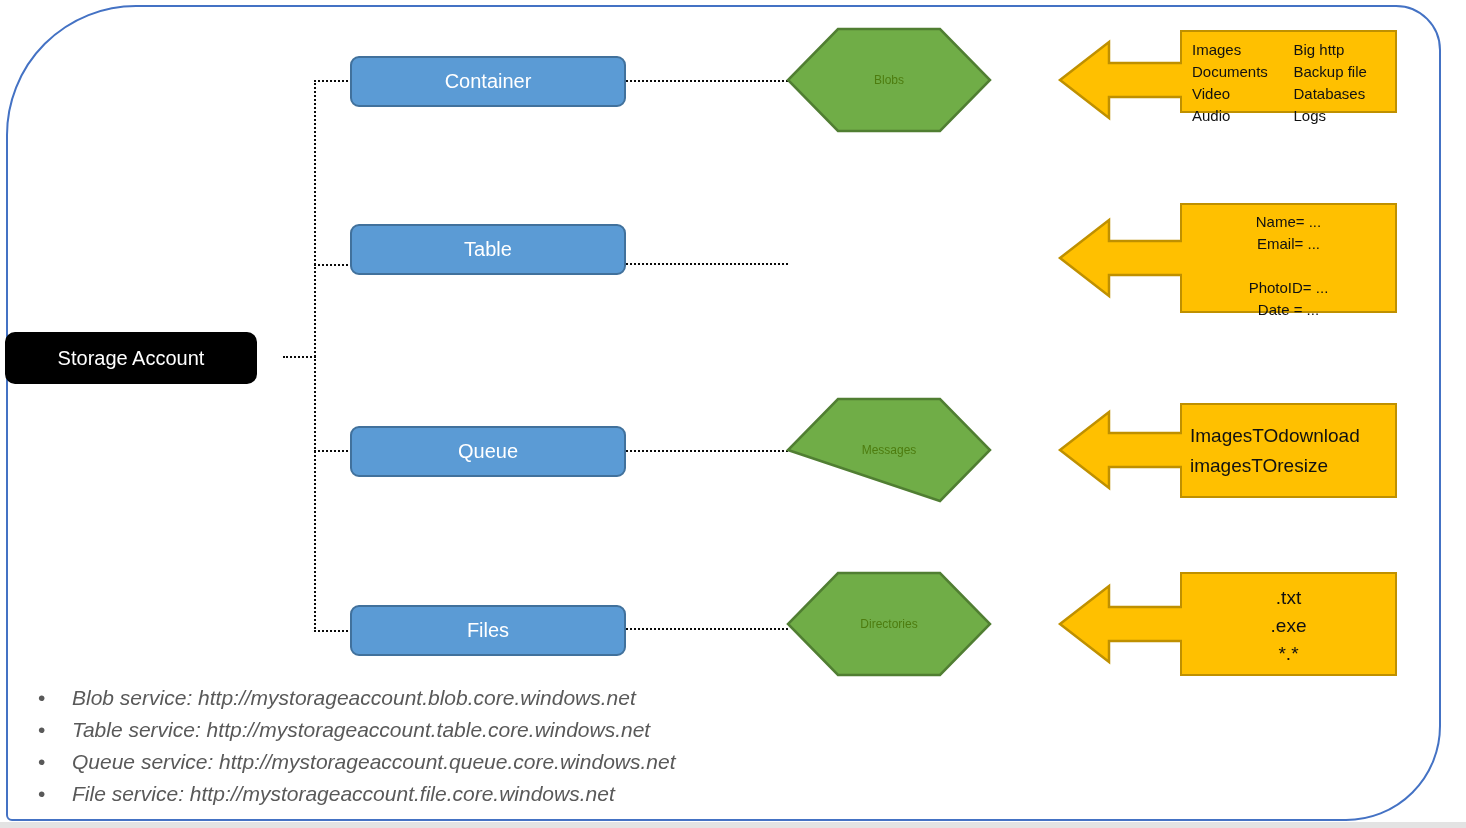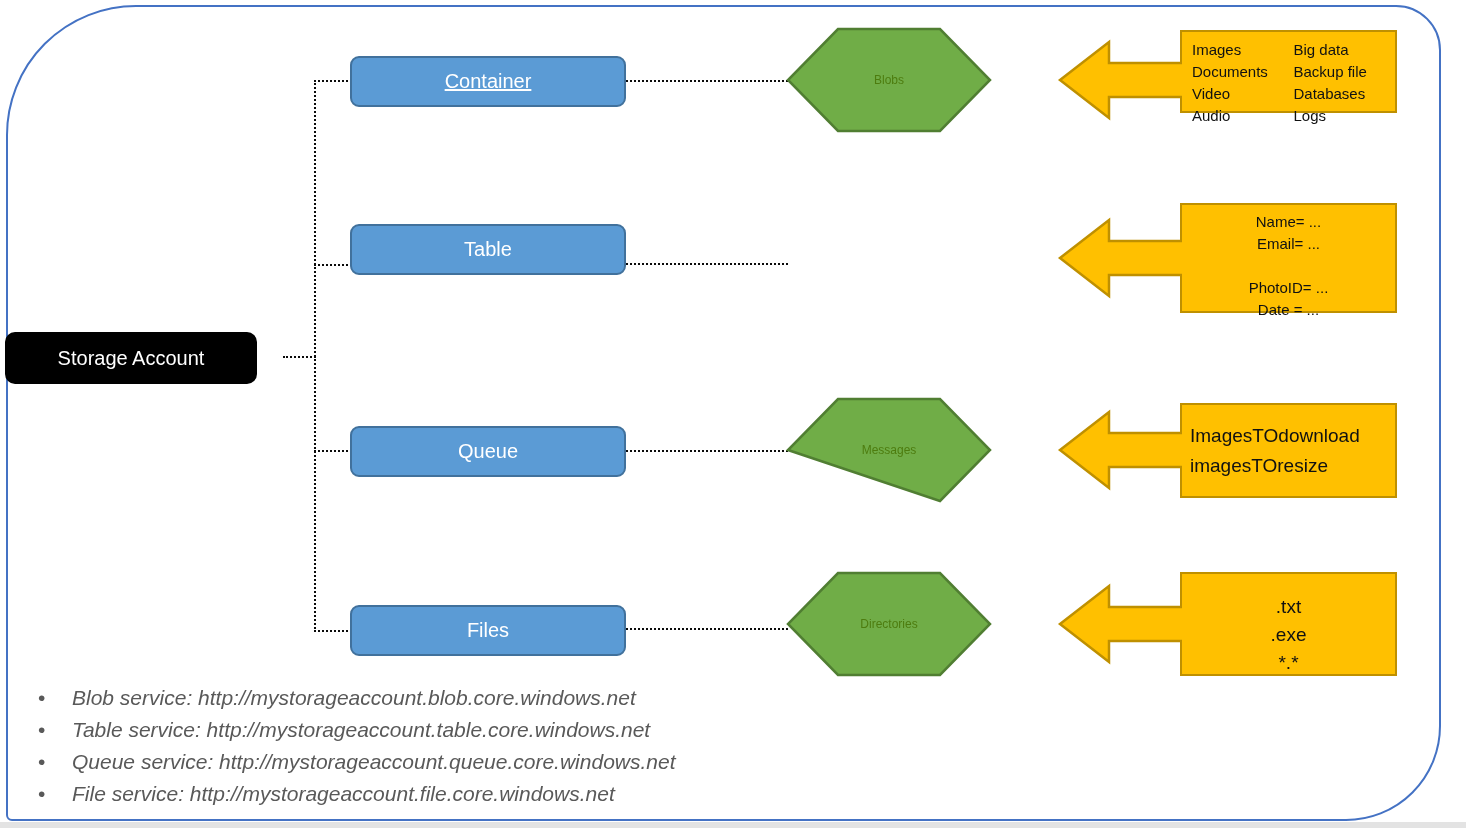--- a/index.html
+++ b/index.html
@@ -50,21 +50,21 @@
   
   .example-box {
     position:absolute; left:1180px; width:217px;
     background:#FFC000; border:2px solid #BF9000;
     color:#111; 
   }
   .ex-1 { top:30px;  height:83px; font-size:15px; padding:7px 0 0 10px; }
   .ex-2 { top:203px; height:110px; font-size:15px; padding-top:6px; text-align:center; }
   .ex-3 { top:403px; height:95px;  font-size:19px; padding-left:8px; display:flex; flex-direction:column; justify-content:center; }
   .ex-3 .ex-line { line-height:30px; min-height:30px; }
-  .ex-4 { top:572px; height:104px; font-size:19px; text-align:center; padding-top:19px; }
+  .ex-4 { top:572px; height:104px; font-size:19px; text-align:center; padding-top:10px; }
   .ex-4 .ex-line { line-height:28px; min-height:28px; }
   .ex-line { line-height:22px; min-height:22px; }
   .two-col { display:flex; }
   .two-col .col { width:112px; }
 
   
   .arrow { position:absolute; left:1057px; width:126px; height:88px; z-index:3; }
 
   
   .dot-h { position:absolute; height:0; border-top:2px dotted #0a0a0a; }
@@ -93,21 +93,21 @@
   <div class="dot-v" style="left:314px; top:80px; height:552px;"></div>
   <div class="dot-h" style="left:314px; top:80px;  width:38px;"></div>
   <div class="dot-h" style="left:314px; top:264px; width:38px;"></div>
   <div class="dot-h" style="left:314px; top:450px; width:38px;"></div>
   <div class="dot-h" style="left:314px; top:630px; width:38px;"></div>
   <div class="dot-h" style="left:626px; top:80px;  width:162px;"></div>
   <div class="dot-h" style="left:626px; top:263px; width:162px;"></div>
   <div class="dot-h" style="left:626px; top:450px; width:162px;"></div>
   <div class="dot-h" style="left:626px; top:628px; width:162px;"></div>
 
-  <div class="service-box" style="top:56px;text-decoration:underline;">
+  <div class="service-box" style="top:56px;">
     <span>Container</span>
   </div>
   <div class="service-box" style="top:224px;">
     <span>Table</span>
   </div>
   <div class="service-box" style="top:605px;">
     <span>Files</span>
   </div>
   <div class="service-box" style="top:426px;">
     <span>Queue</span>
@@ -134,21 +134,21 @@
 
   <div class="example-box ex-1">
     <div class="two-col">
       <div class="col">
         <div class="ex-line">Images</div>
         <div class="ex-line">Documents</div>
         <div class="ex-line">Video</div>
         <div class="ex-line">Audio</div>
       </div>
       <div class="col">
-        <div class="ex-line">Big data</div>
+        <div class="ex-line">Big http</div>
         <div class="ex-line">Backup file</div>
         <div class="ex-line">Databases</div>
         <div class="ex-line">Logs</div>
       </div>
     </div>
   </div>
 
   <div class="example-box ex-2">
     <div class="ex-line">Name= ...</div>
     <div class="ex-line">Email= ...</div>

